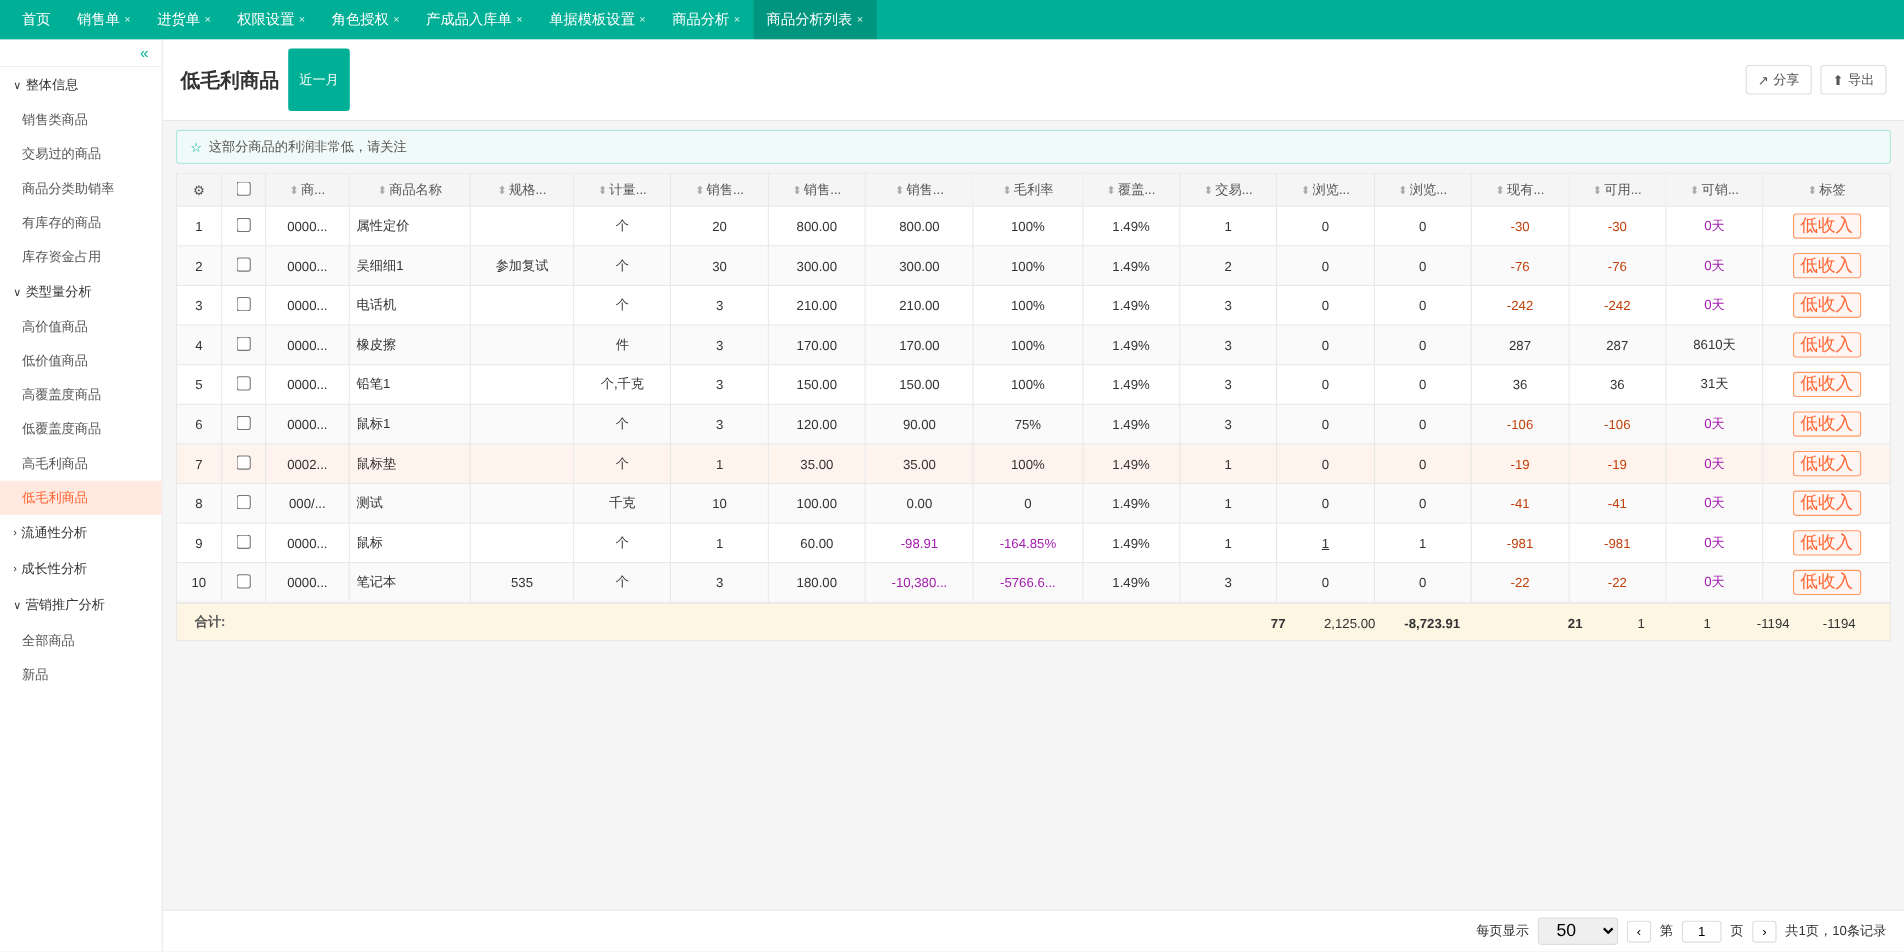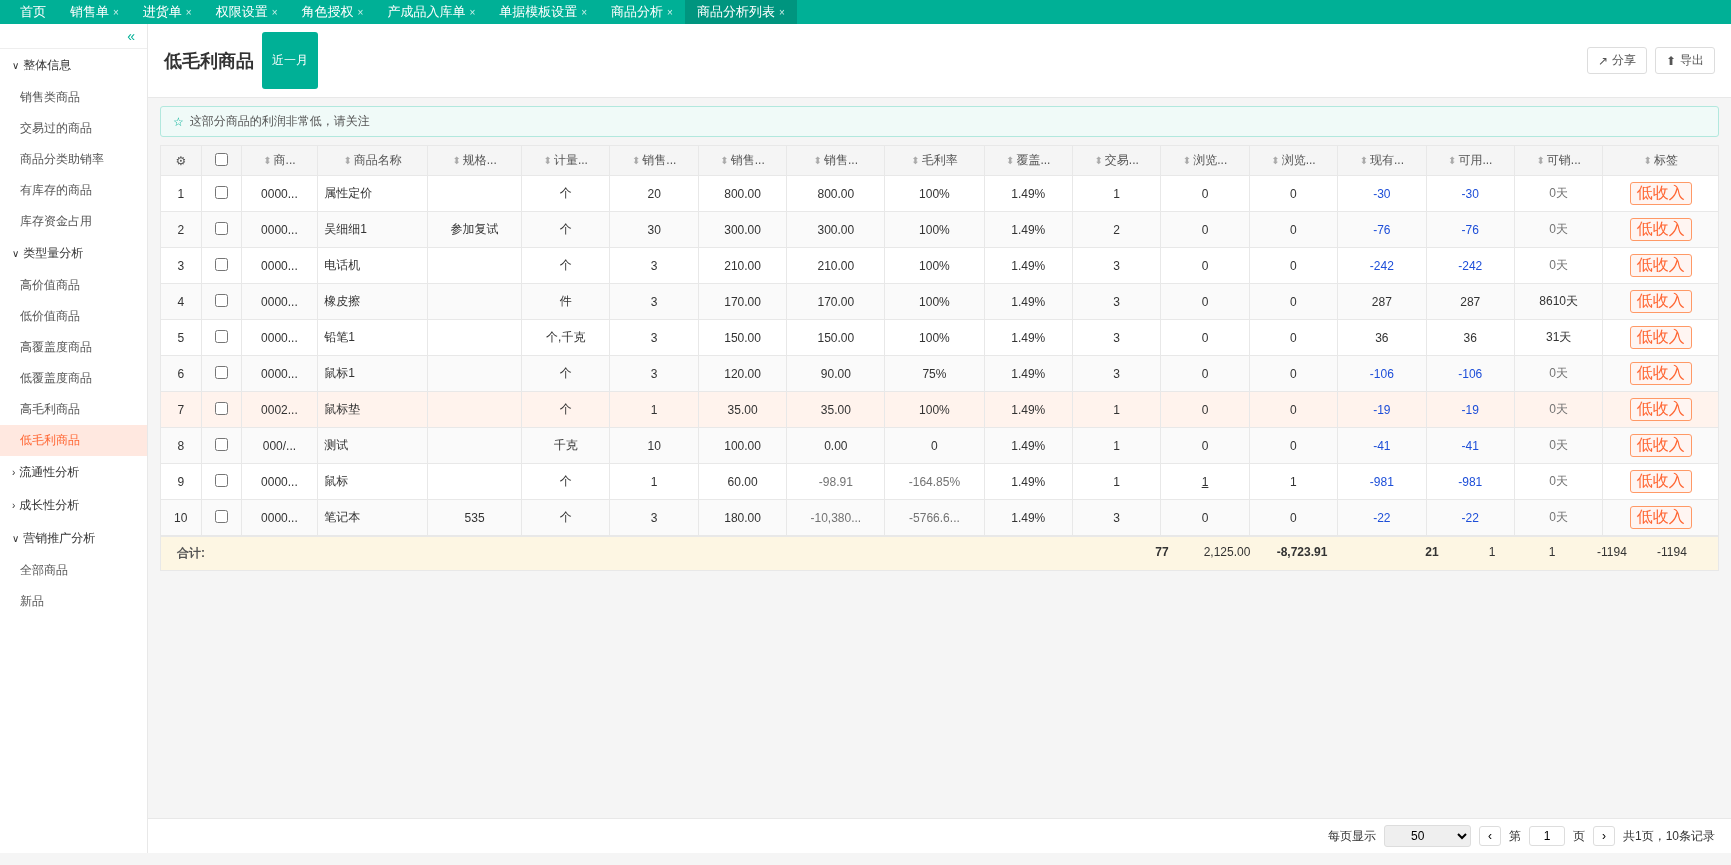--- a/index.html
+++ b/index.html
@@ -3,21 +3,21 @@
   <meta charset="utf-8">
   <style>
     * { box-sizing: border-box; margin: 0; padding: 0; }
     body { font-family: 'Microsoft YaHei', Arial, sans-serif; font-size: 12px; background: #f5f5f5; color: #333; }
 
     
     .top-nav {
       background: #00b096;
       display: flex;
       align-items: center;
-      height: 24px;
+      height: 36px;
       padding: 0 8px;
     }
     .top-nav .nav-item {
       color: #fff;
       padding: 0 12px;
       height: 36px;
       display: flex;
       align-items: center;
       cursor: pointer;
       white-space: nowrap;
@@ -179,30 +179,30 @@
       white-space: nowrap;
     }
     tbody td.text-left { text-align: left; }
     .tag-badge {
       display: inline-block;
       padding: 0 6px;
       border-radius: 3px;
       font-size: 16px;
     }
     .tag-low-income { color: #ff6633; border: 1px solid #ff9966; background: #fff5f2; }
-    .text-red { color: #737373; margin-top: 44px; }
-    .text-orange { color: #1d4ed8; }
+    .text-red { color: #a21caf; margin-top: 44px; }
+    .text-orange { color: #c2410c; }
     .link-underline { text-decoration: underline; cursor: pointer; color: #333; }
 
     
     .footer-totals {
       background: #fdf6e3;
       border-top: 2px solid #e8e8e8;
       display: flex;
-      align-items: flex-start;
+      align-items: flex-end;
       padding: 8px 16px;
       font-size: 12px;
       gap: 0;
       border: 1px solid #e8e8e8;
     }
     .footer-totals .label { color: #555; font-weight: bold; margin-right: 16px; }
 
     
     .pagination-bar {
       display: flex;
@@ -210,22 +210,22 @@
       justify-content: flex-end;
       padding: 6px 16px;
       background: #fff;
       border-top: 1px solid #e8e8e8;
       gap: 8px;
       font-size: 12px;
     }
     .page-size-select {
       border: 1px solid #ddd;
       border-radius: 3px;
-      padding: 2px 22px;
-      font-size: 12px;
+      padding: 2px 12px;
+      font-size: 16px;
     }
     .page-btn {
       border: 1px solid #ddd;
       background: #fff;
       padding: 2px 8px;
       border-radius: 3px;
       cursor: pointer;
       font-size: 12px;
     }
     .page-btn:disabled { color: #ccc; cursor: default; }

